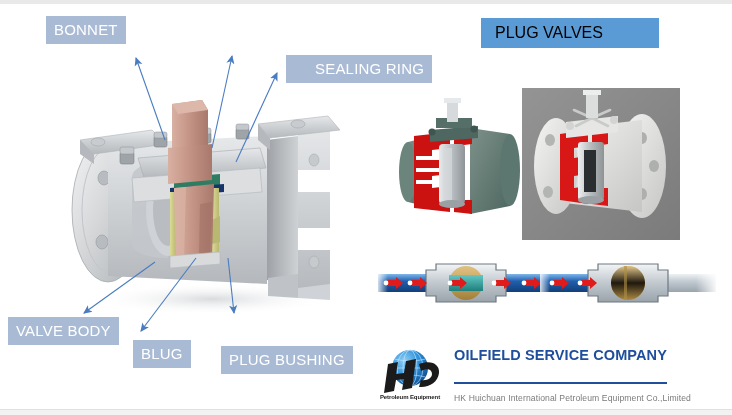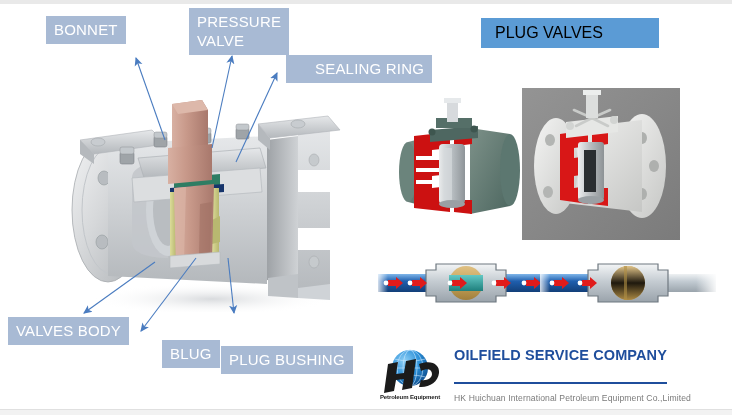--- a/index.html
+++ b/index.html
@@ -422,25 +422,23 @@
       <line x1="165" y1="140" x2="136" y2="58"></line>
       <line x1="212" y1="148" x2="232" y2="56"></line>
       <line x1="236" y1="162" x2="277" y2="73"></line>
       <line x1="155" y1="262" x2="84" y2="313"></line>
       <line x1="196" y1="258" x2="141" y2="331"></line>
       <line x1="228" y1="258" x2="234" y2="313"></line>
     </g>
   </svg>
 
   <div class="chip" style="left:46px;top:16px;">BONNET</div>
-  <div class="chip" style="left:189px;top:8px;">PRESSURE
-VALVE</div>
   <div class="chip" style="left:286px;top:55px;padding-left:29px;">SEALING RING</div>
-  <div class="chip" style="left:8px;top:317px;">VALVES BODY</div>
-  <div class="chip" style="left:133px;top:340px;margin-left:29px;">BLUG</div>
+  <div class="chip" style="left:8px;top:317px;">VALVE BODY</div>
+  <div class="chip" style="left:133px;top:340px;">BLUG</div>
   <div class="chip" style="left:221px;top:317px;margin-top:29px;">PLUG BUSHING</div>
 
   <div class="banner">
     <span>PLUG VALVES</span>
   </div>
 
   <div class="footer">
     <div class="logo-mark">
       <svg width="72" height="52" viewBox="0 0 72 52">
         <defs>

